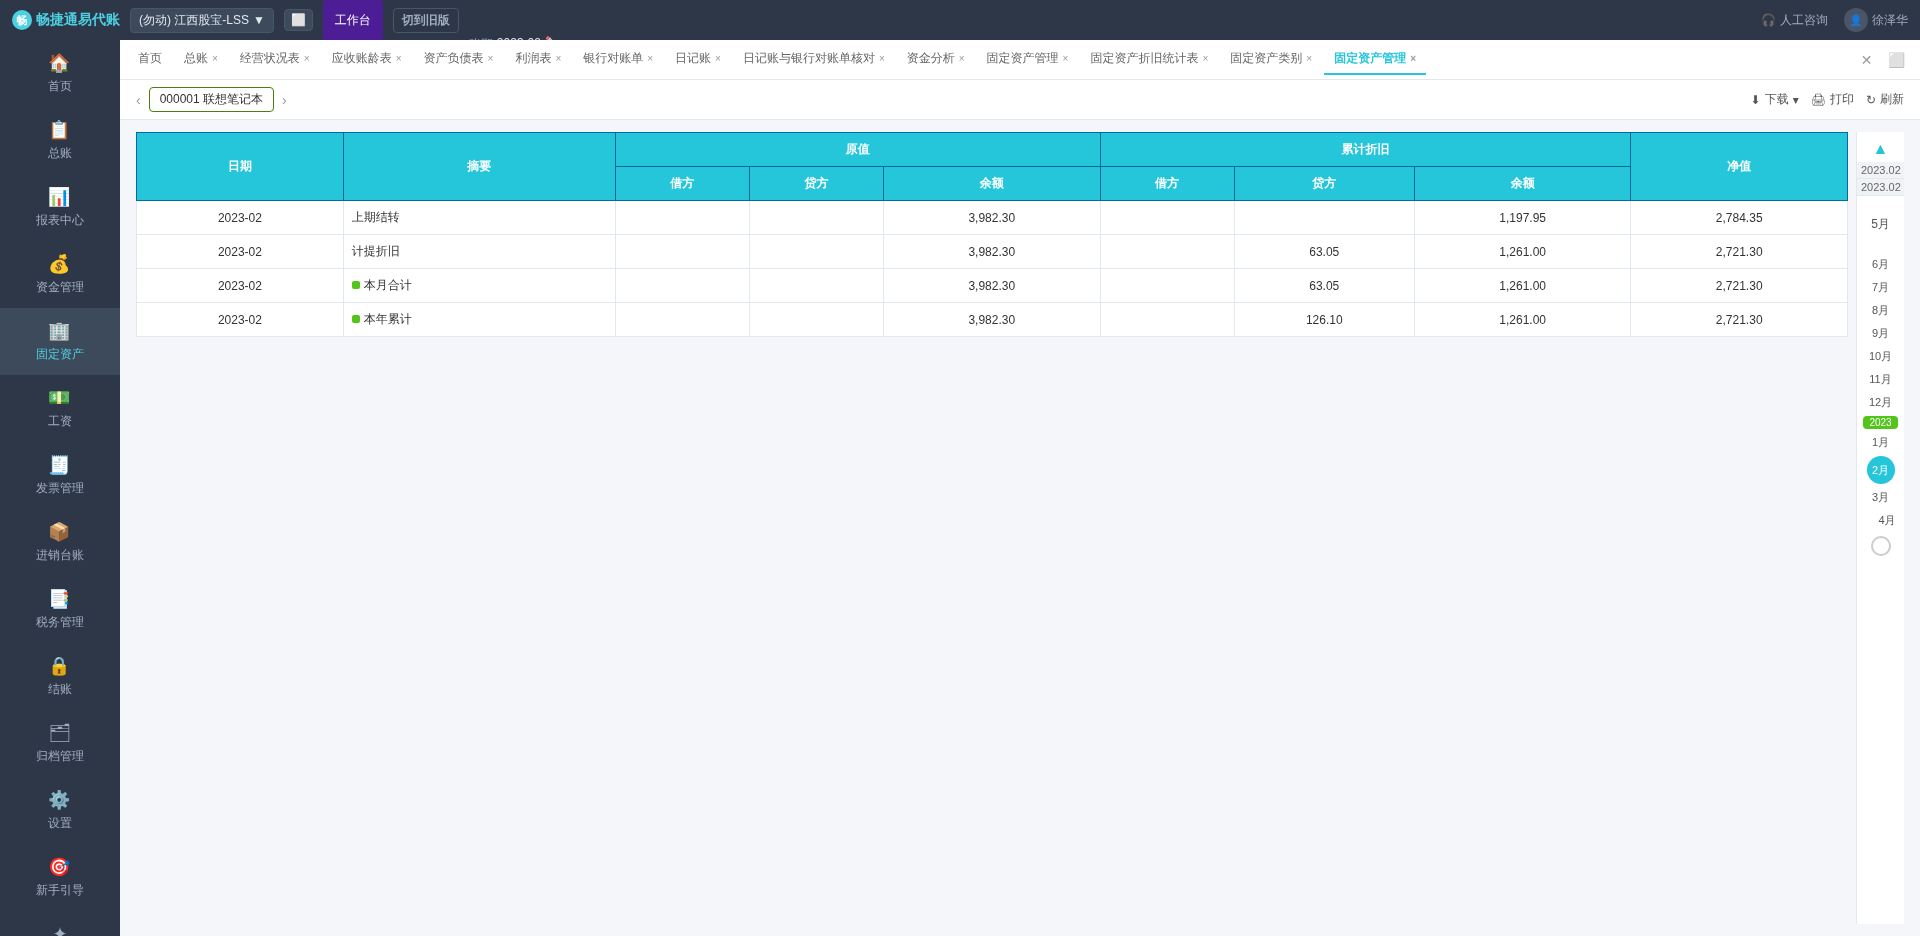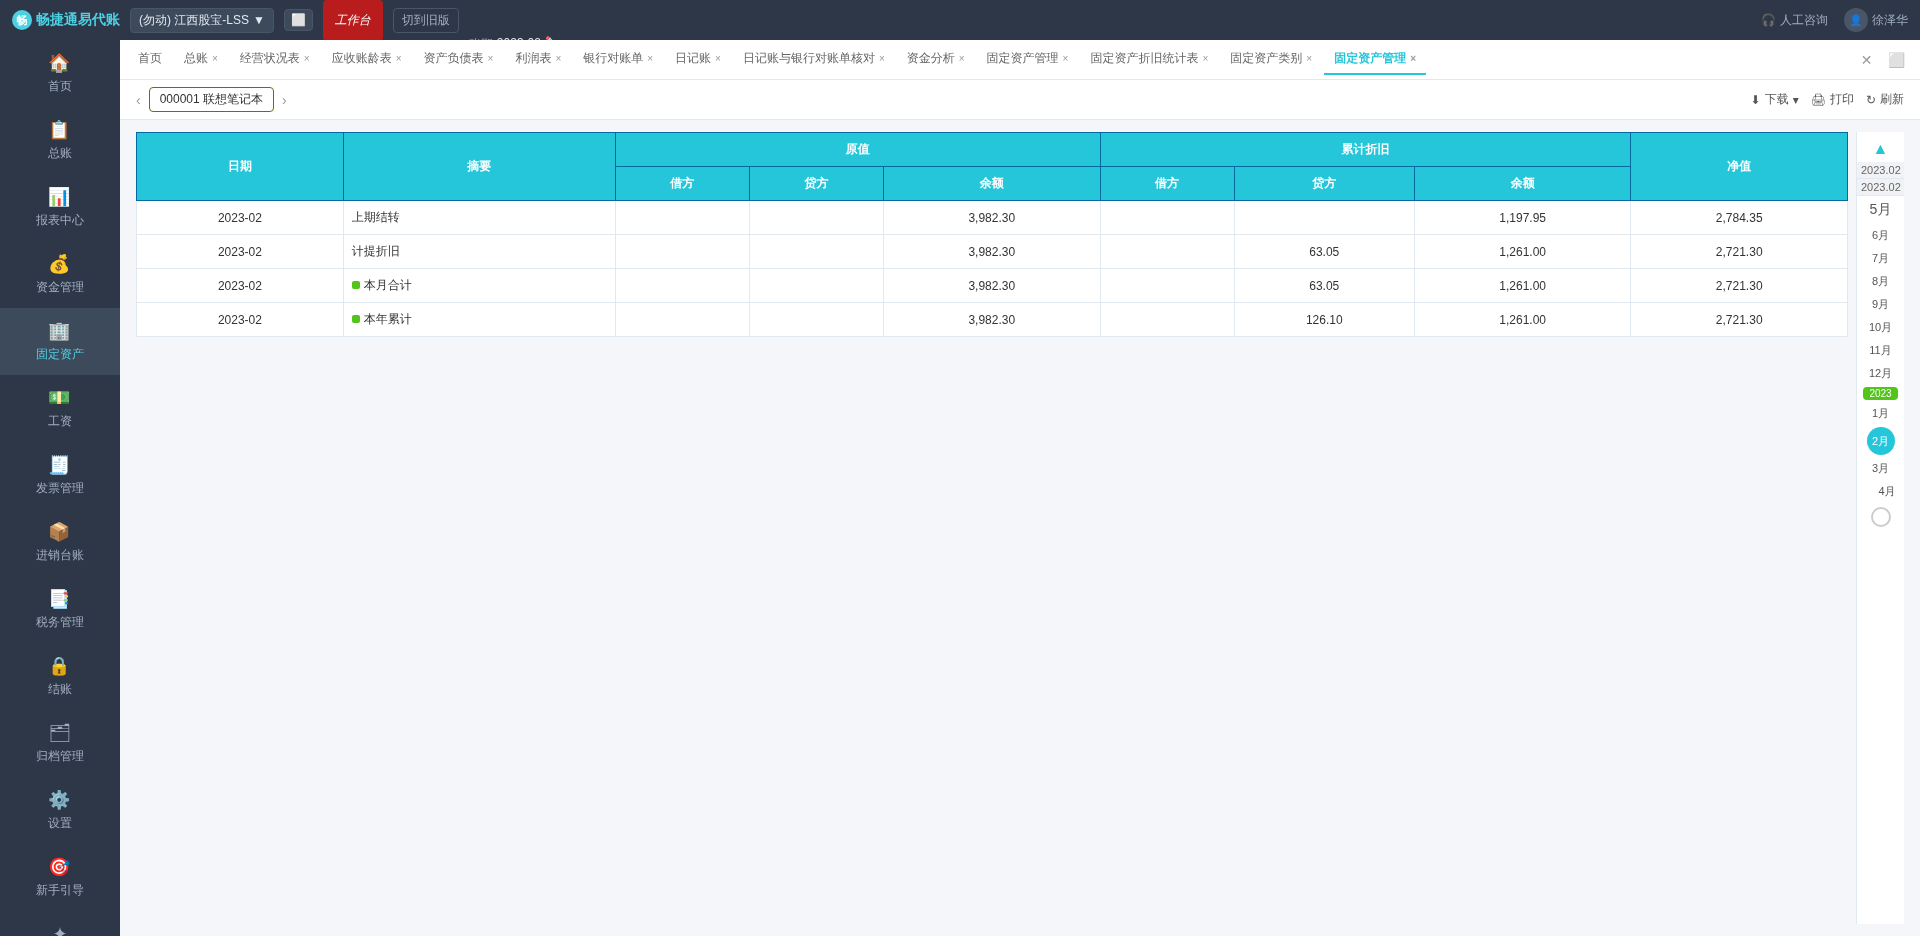--- a/index.html
+++ b/index.html
@@ -43,36 +43,36 @@
     .top-bar-copy-btn {
       background: #3d4a5c;
       border: 1px solid #4a5568;
       border-radius: 4px;
       color: #a0aec0;
       padding: 3px 6px;
       cursor: pointer;
       font-size: 12px;
     }
     .top-bar-workbench {
-      background: #b91c1c;
+      background: #4c1d95;
       color: white;
       border-radius: 4px;
       padding: 12px 12px;
       font-size: 12px;
       cursor: pointer;
-      font-style: italic;
     }
     .top-bar-old-version {
       background: transparent;
       border: 1px solid #4a5568;
       border-radius: 4px;
       color: #a0aec0;
       padding: 3px 8px;
       font-size: 12px;
       cursor: pointer;
+      font-weight: bold;
     }
     .top-bar-period {
       color: #a0aec0;
       font-size: 12px;
       display: flex; align-items: flex-start; gap: 4px; margin-top: 48px;
     }
     .top-bar-period-value {
       color: #e2e8f0;
     }
     .top-bar-right {
@@ -567,21 +567,21 @@
     </tr>
               </tbody>
           </table>
         </div>
 
         <div class="timeline-panel">
           <div class="timeline-arrow">▲</div>
           <div class="timeline-year-label">2023.02</div>
           <div class="timeline-year-label">2023.02</div>
           <div id="timeline-months">
-              <div style="text-align: center; padding: 5px 2px; font-size: 14px; cursor: pointer; color: rgb(85, 85, 85);">5月</div>
+              <div style="text-align: center; padding: 20px 2px; font-size: 12px; cursor: pointer; color: rgb(85, 85, 85);">5月</div>
               <div style="text-align: center; padding: 4px 2px; font-size: 11px; cursor: pointer; color: rgb(85, 85, 85);">6月</div>
               <div style="text-align: center; padding: 4px 2px; font-size: 11px; cursor: pointer; color: rgb(85, 85, 85);">7月</div>
               <div style="text-align: center; padding: 4px 2px; font-size: 11px; cursor: pointer; color: rgb(85, 85, 85);">8月</div>
               <div style="text-align: center; padding: 4px 2px; font-size: 11px; cursor: pointer; color: rgb(85, 85, 85);">9月</div>
               <div style="text-align: center; padding: 4px 2px; font-size: 11px; cursor: pointer; color: rgb(85, 85, 85);">10月</div>
               <div style="text-align: center; padding: 4px 2px; font-size: 11px; cursor: pointer; color: rgb(85, 85, 85);">11月</div>
               <div style="text-align: center; padding: 4px 2px; font-size: 11px; cursor: pointer; color: rgb(85, 85, 85);">12月</div>
               <div style="text-align: center;"><div style="background:#52c41a;color:white;border-radius:4px;padding:1px 6px;font-size:10px;margin:2px auto;display:inline-block;">2023</div></div>
               <div style="text-align: center; padding: 4px 2px; font-size: 11px; cursor: pointer; color: rgb(85, 85, 85);">1月</div>
               <div style="text-align: center;">

